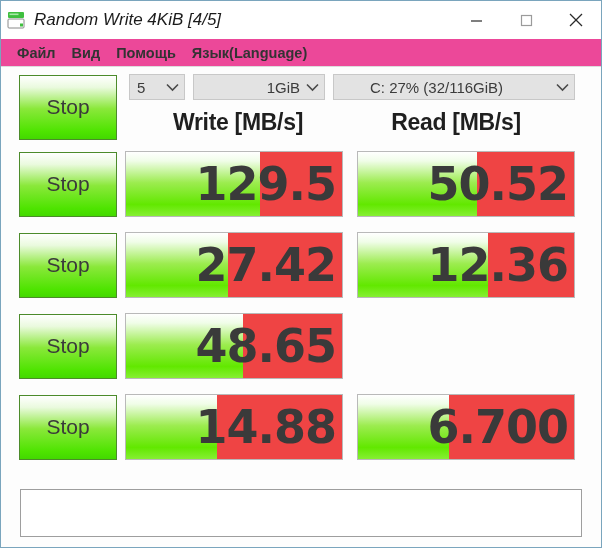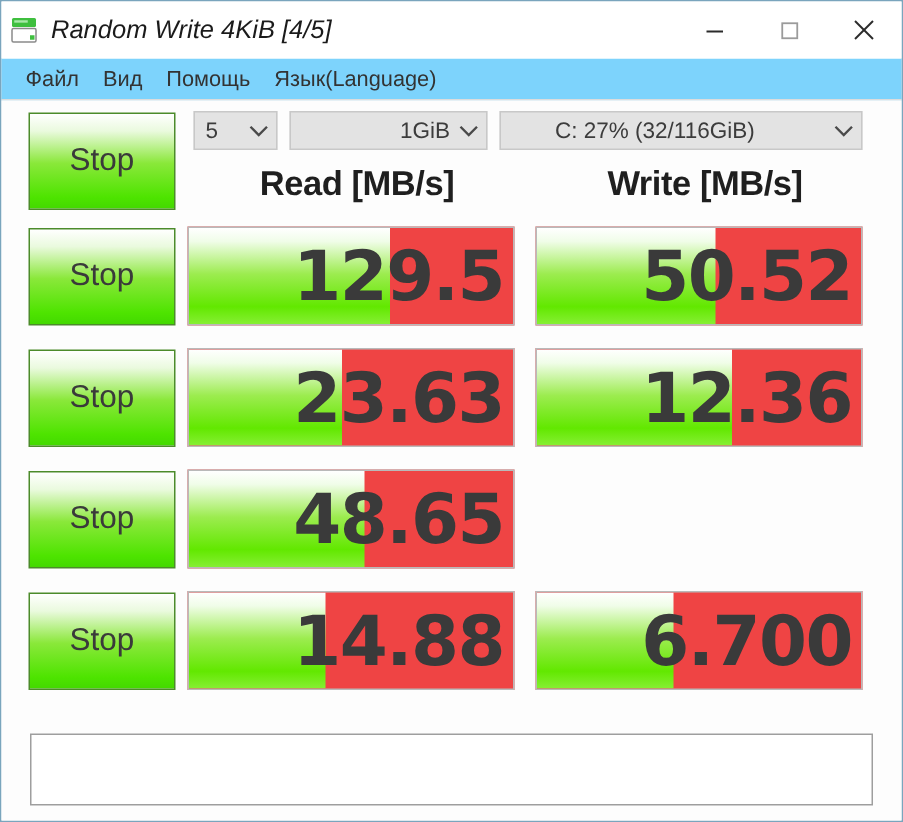--- a/index.html
+++ b/index.html
@@ -65,22 +65,23 @@
     color: #3a3a3a;
   }
 
   
   .menubar {
     flex: 0 0 27px;
     height: 27px;
     display: flex;
     align-items: center;
     padding-left: 8px;
-    background: #7dd3fc;
+    background: #ec4899;
     border-bottom: 1px solid #dcdcdc;
+    font-weight: bold;
   }
   .menu-item {
     font-size: 14.5px;
     color: #333333;
     padding: 2px 8px;
     white-space: nowrap;
   }
 
   
   .content {
@@ -279,22 +280,22 @@
         <span class="cval">C: 27% (32/116GiB)</span>
         <span class="carrow">
           <svg width="13" height="9" viewBox="0 0 13 9">
               <polyline points="1,1.5 6.5,7 12,1.5" fill="none" stroke="#4a4a4a" stroke-width="1.6"></polyline>
             </svg>
         </span>
       </div>
     </div>
 
     <div class="headers">
+      <div class="col-head write">Write [MB/s]</div>
       <div class="col-head read">Read [MB/s]</div>
-      <div class="col-head write">Write [MB/s]</div>
     </div>
 
     <div class="grid">
 
       <div class="row first">
         <div class="stop-btn">Stop</div>
       </div>
 
       <div class="row">
         <div class="stop-btn">Stop</div>
@@ -305,21 +306,21 @@
         <div class="valcell write">
           <div class="fill" style="width: 55%;"></div>
           <div class="valtext">50.52</div>
         </div>
       </div>
 
       <div class="row">
         <div class="stop-btn">Stop</div>
         <div class="valcell read">
           <div class="fill" style="width: 47%;"></div>
-          <div class="valtext">23.63</div>
+          <div class="valtext">27.42</div>
         </div>
         <div class="valcell write">
           <div class="fill" style="width: 60%;"></div>
           <div class="valtext">12.36</div>
         </div>
       </div>
 
       <div class="row">
         <div class="stop-btn">Stop</div>
         <div class="valcell write">

